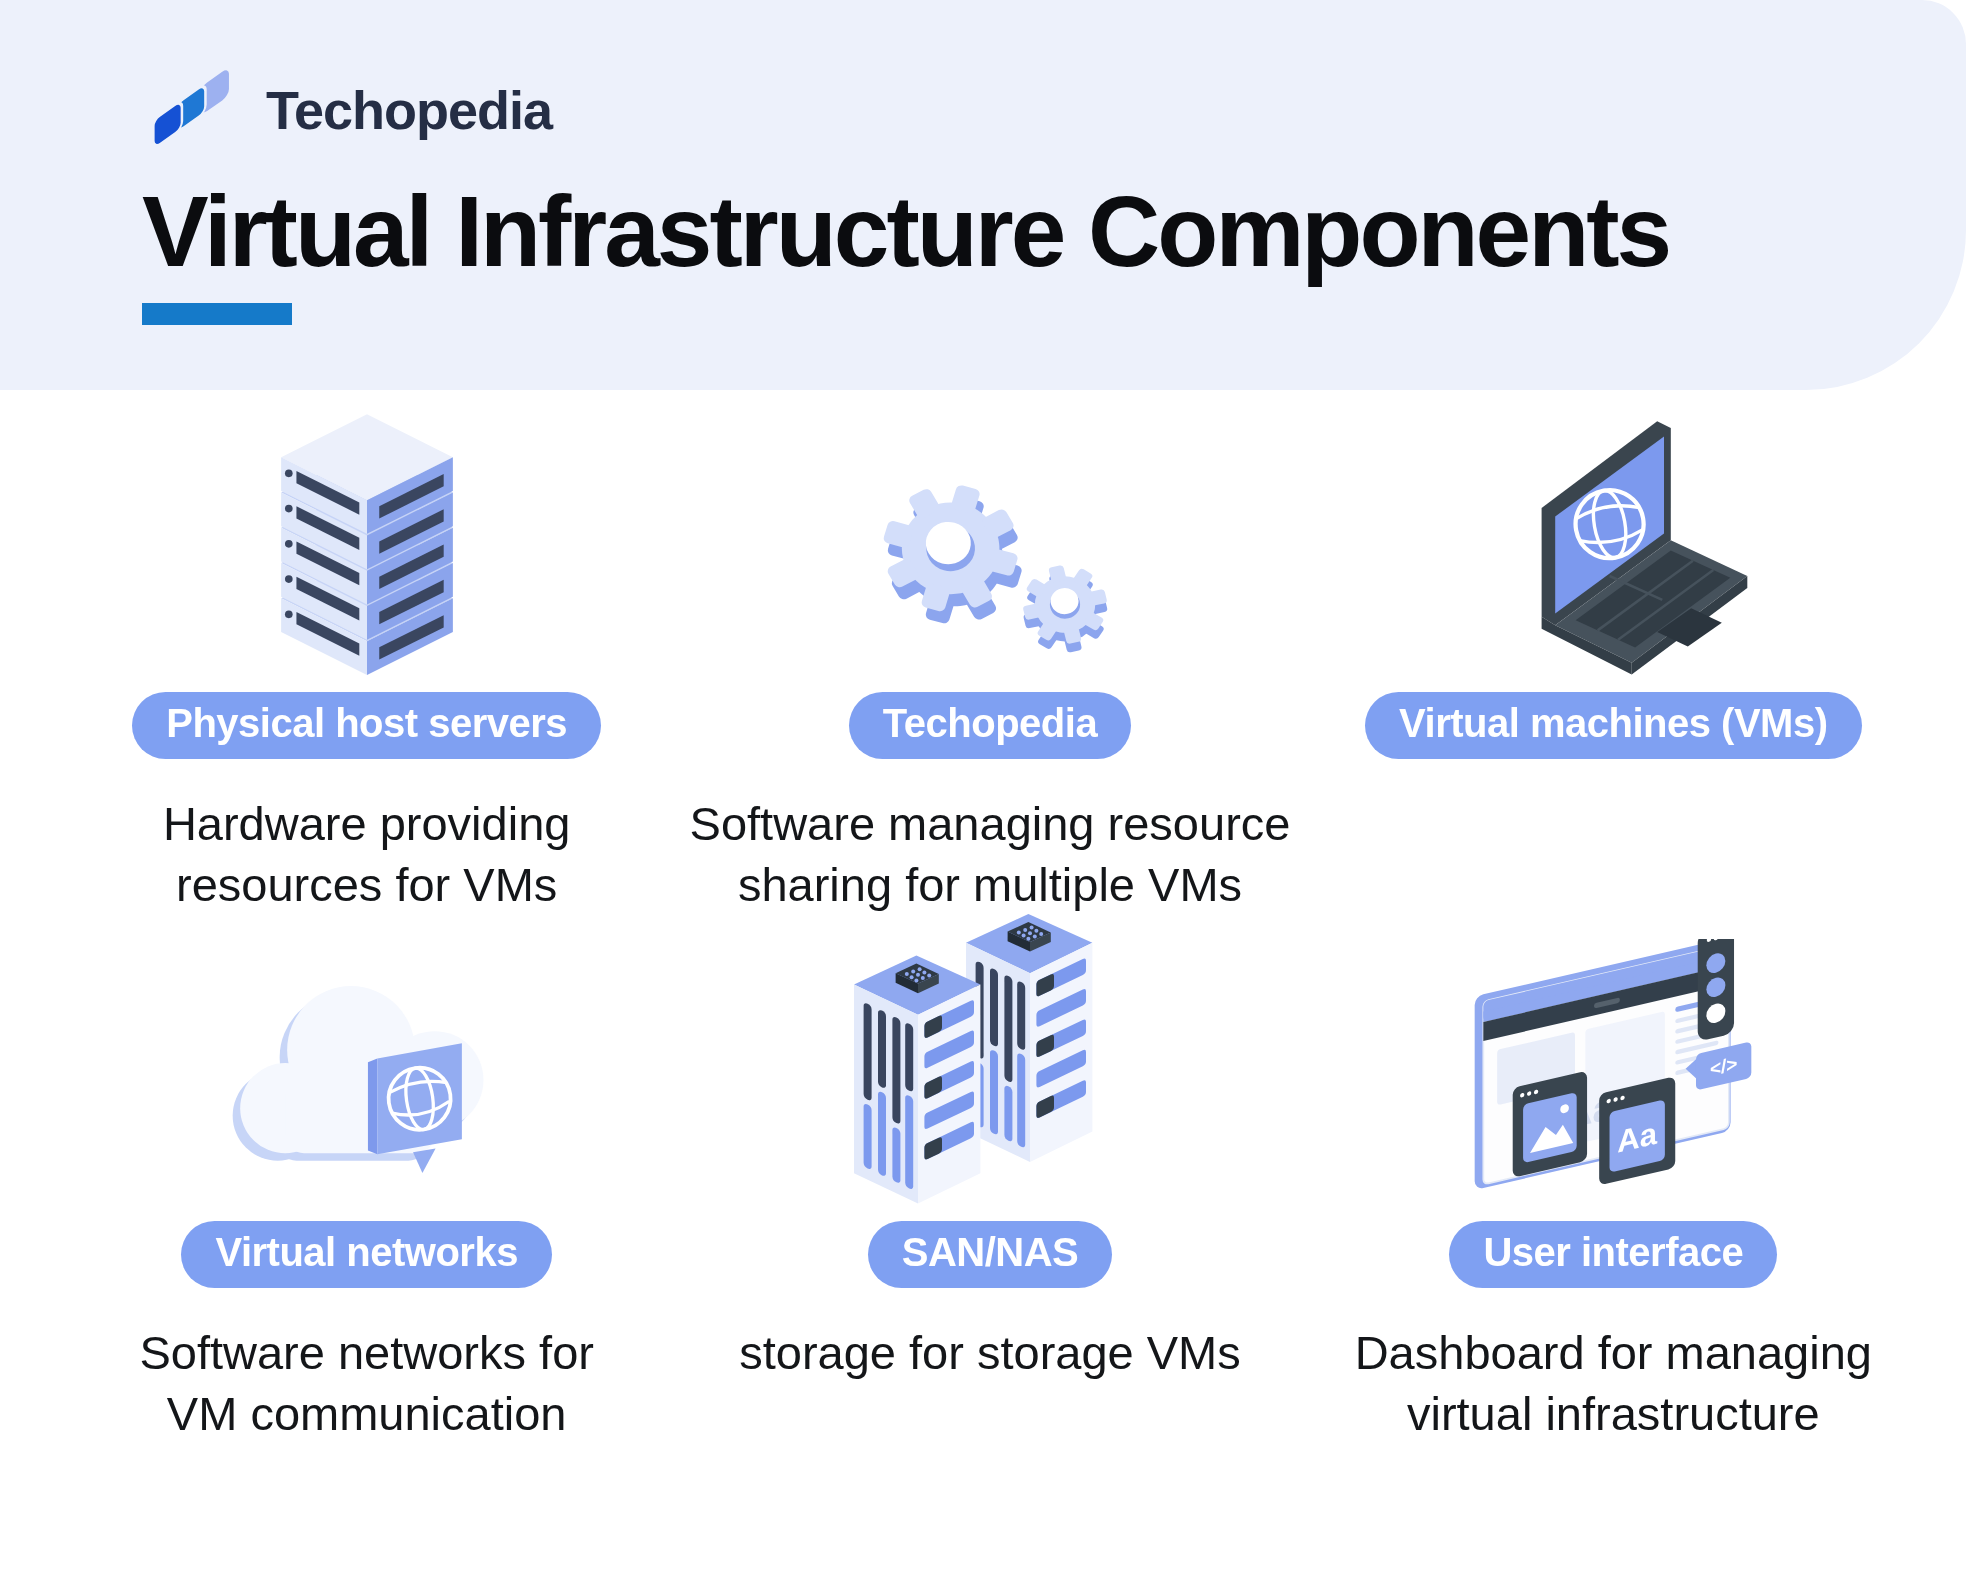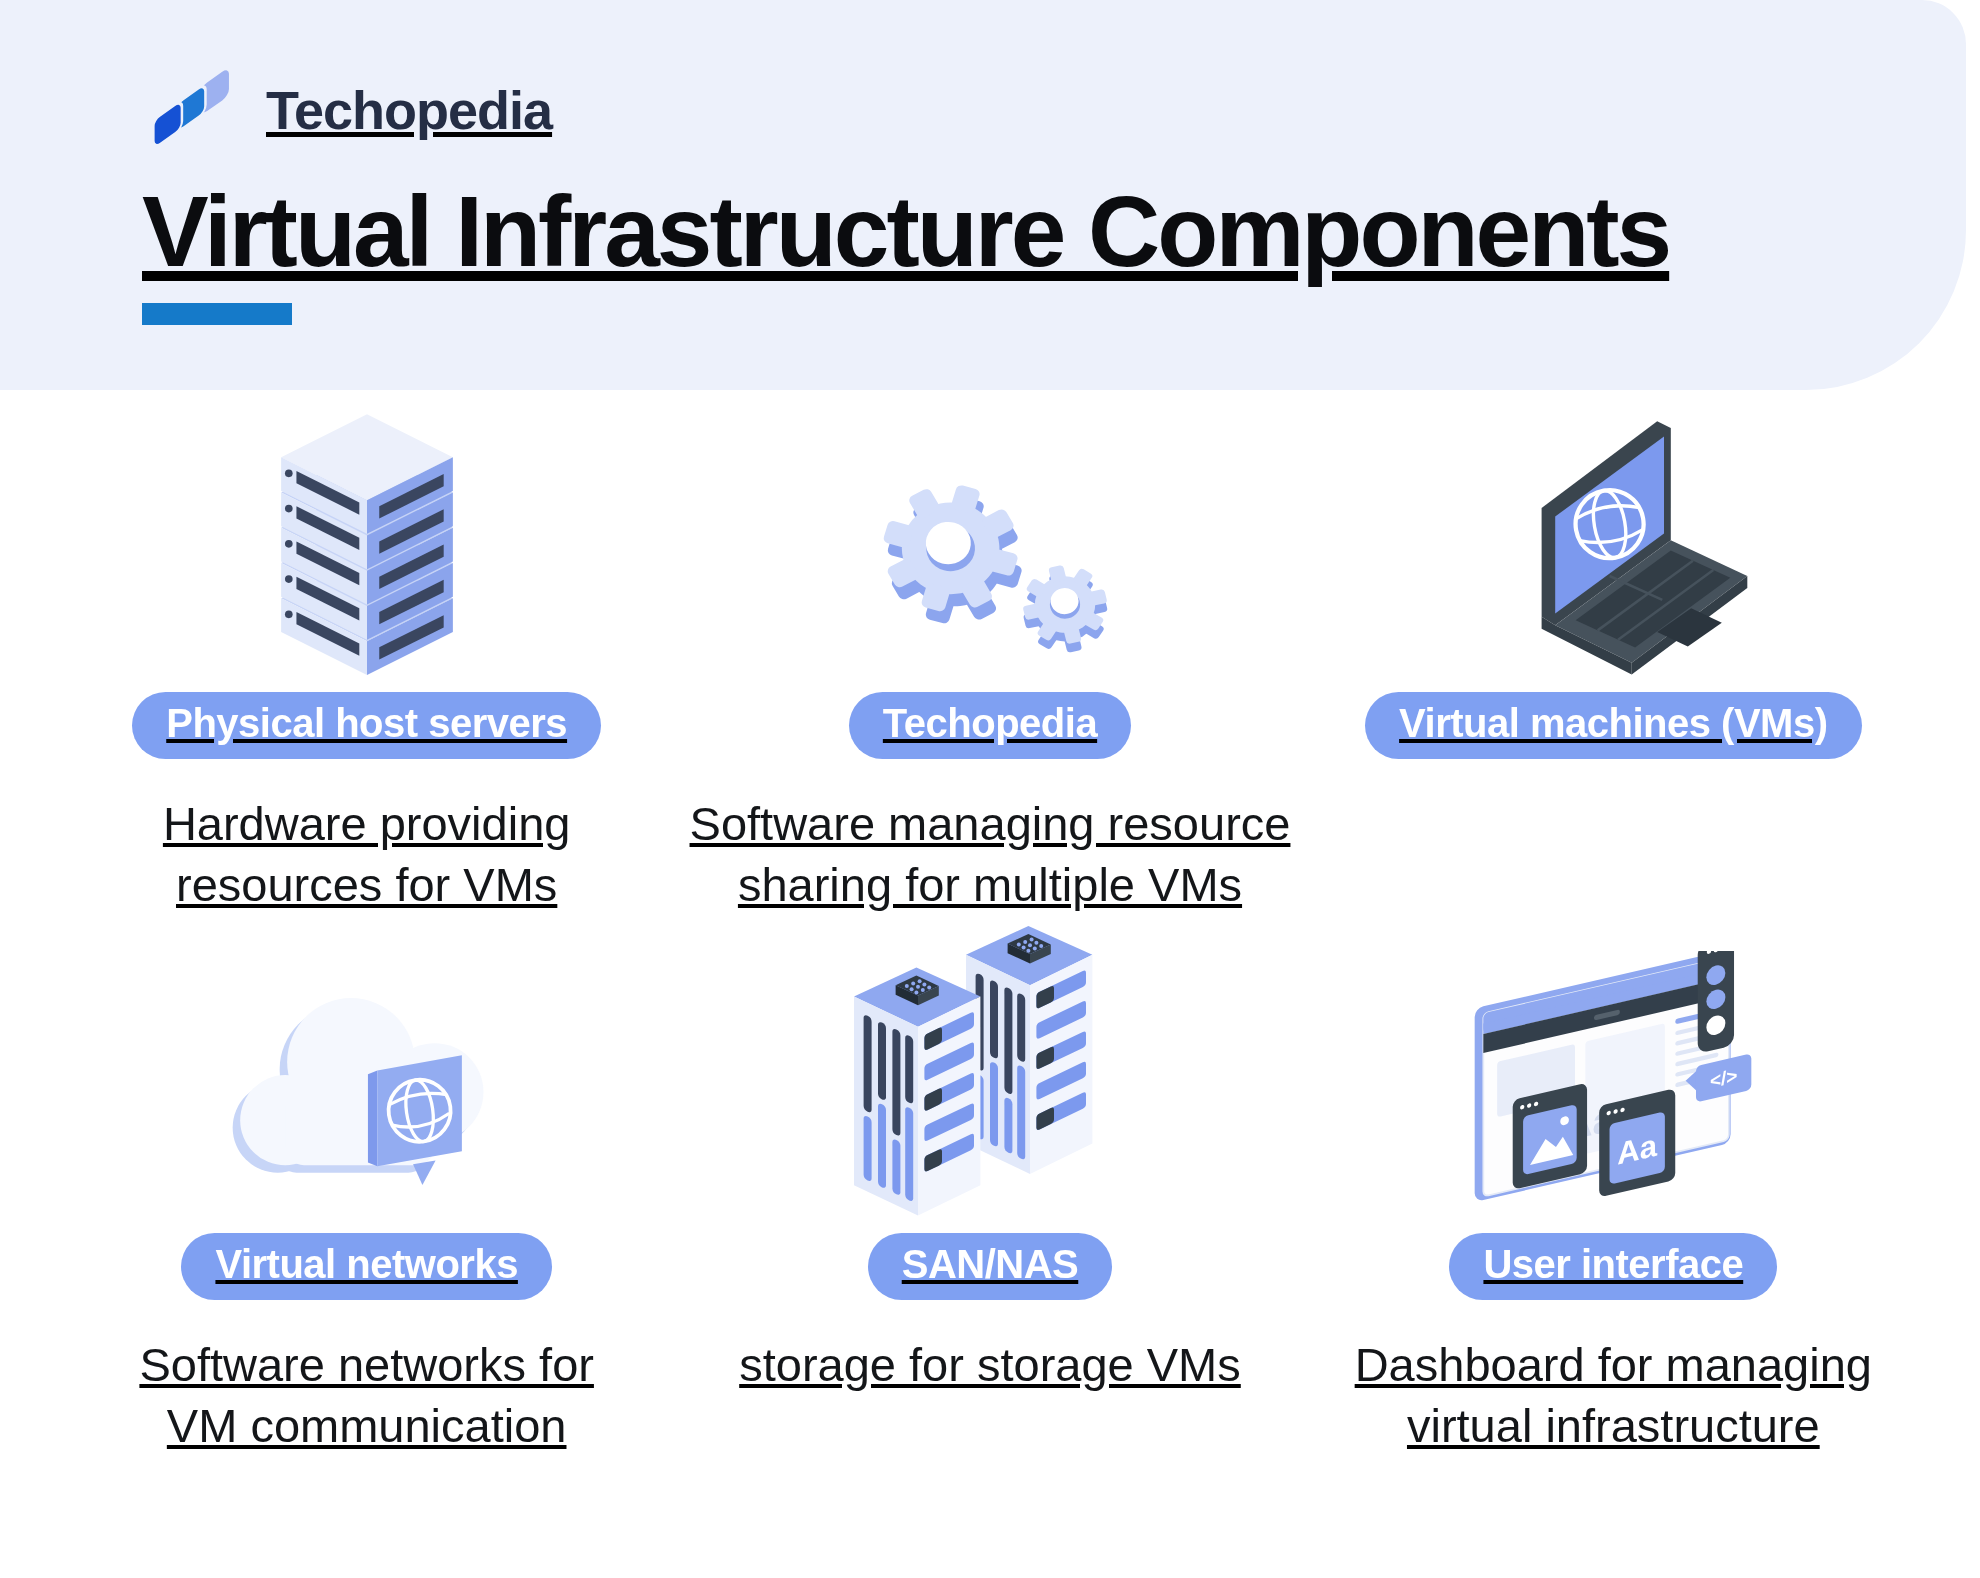--- a/index.html
+++ b/index.html
@@ -1,35 +1,34 @@
 <!DOCTYPE html>
 <html><head>
 <meta charset="utf-8">
 <style>
   html,body{margin:0;padding:0;background:#ffffff;}
   .page{
     position:relative;width:1980px;height:1578px;overflow:hidden;background:#ffffff;
     font-family:"Liberation Sans", sans-serif;
-    text-decoration:underline;
   }
   .header{
     width:1966px;height:390px;background:#EDF1FB;
     border-radius:0 44px 160px 0;
     padding:68px 0 0 142px;box-sizing:border-box;
   }
   .brand{display:flex;align-items:center;gap:24px;}
   .brand-name{font-size:54px;font-weight:bold;color:#252E45;letter-spacing:-1px;}
   .title{
     margin-top:27px;font-size:100px;line-height:1.04;font-weight:bold;
     color:#0B0C0F;letter-spacing:-3px;white-space:nowrap;
   }
   .accent-bar{width:150px;height:22px;background:#157AC9;margin-top:20px;}
   .grid{
     display:grid;grid-template-columns:1fr 1fr 1fr;
-    padding:10px 55px 0 55px;row-gap:16px;
+    padding:10px 55px 0 55px;row-gap:4px;
   }
   .cell{display:flex;flex-direction:column;align-items:center;}
   .icon-box{height:278px;display:flex;align-items:flex-end;justify-content:center;}
   .row2 .icon-box{height:288px;}
   .pill{
     margin-top:14px;background:#7FA0F2;color:#ffffff;
     font-size:40px;font-weight:bold;letter-spacing:-0.5px;
     padding:9px 34px 13px 34px;border-radius:46px;white-space:nowrap;
   }
   .desc{

